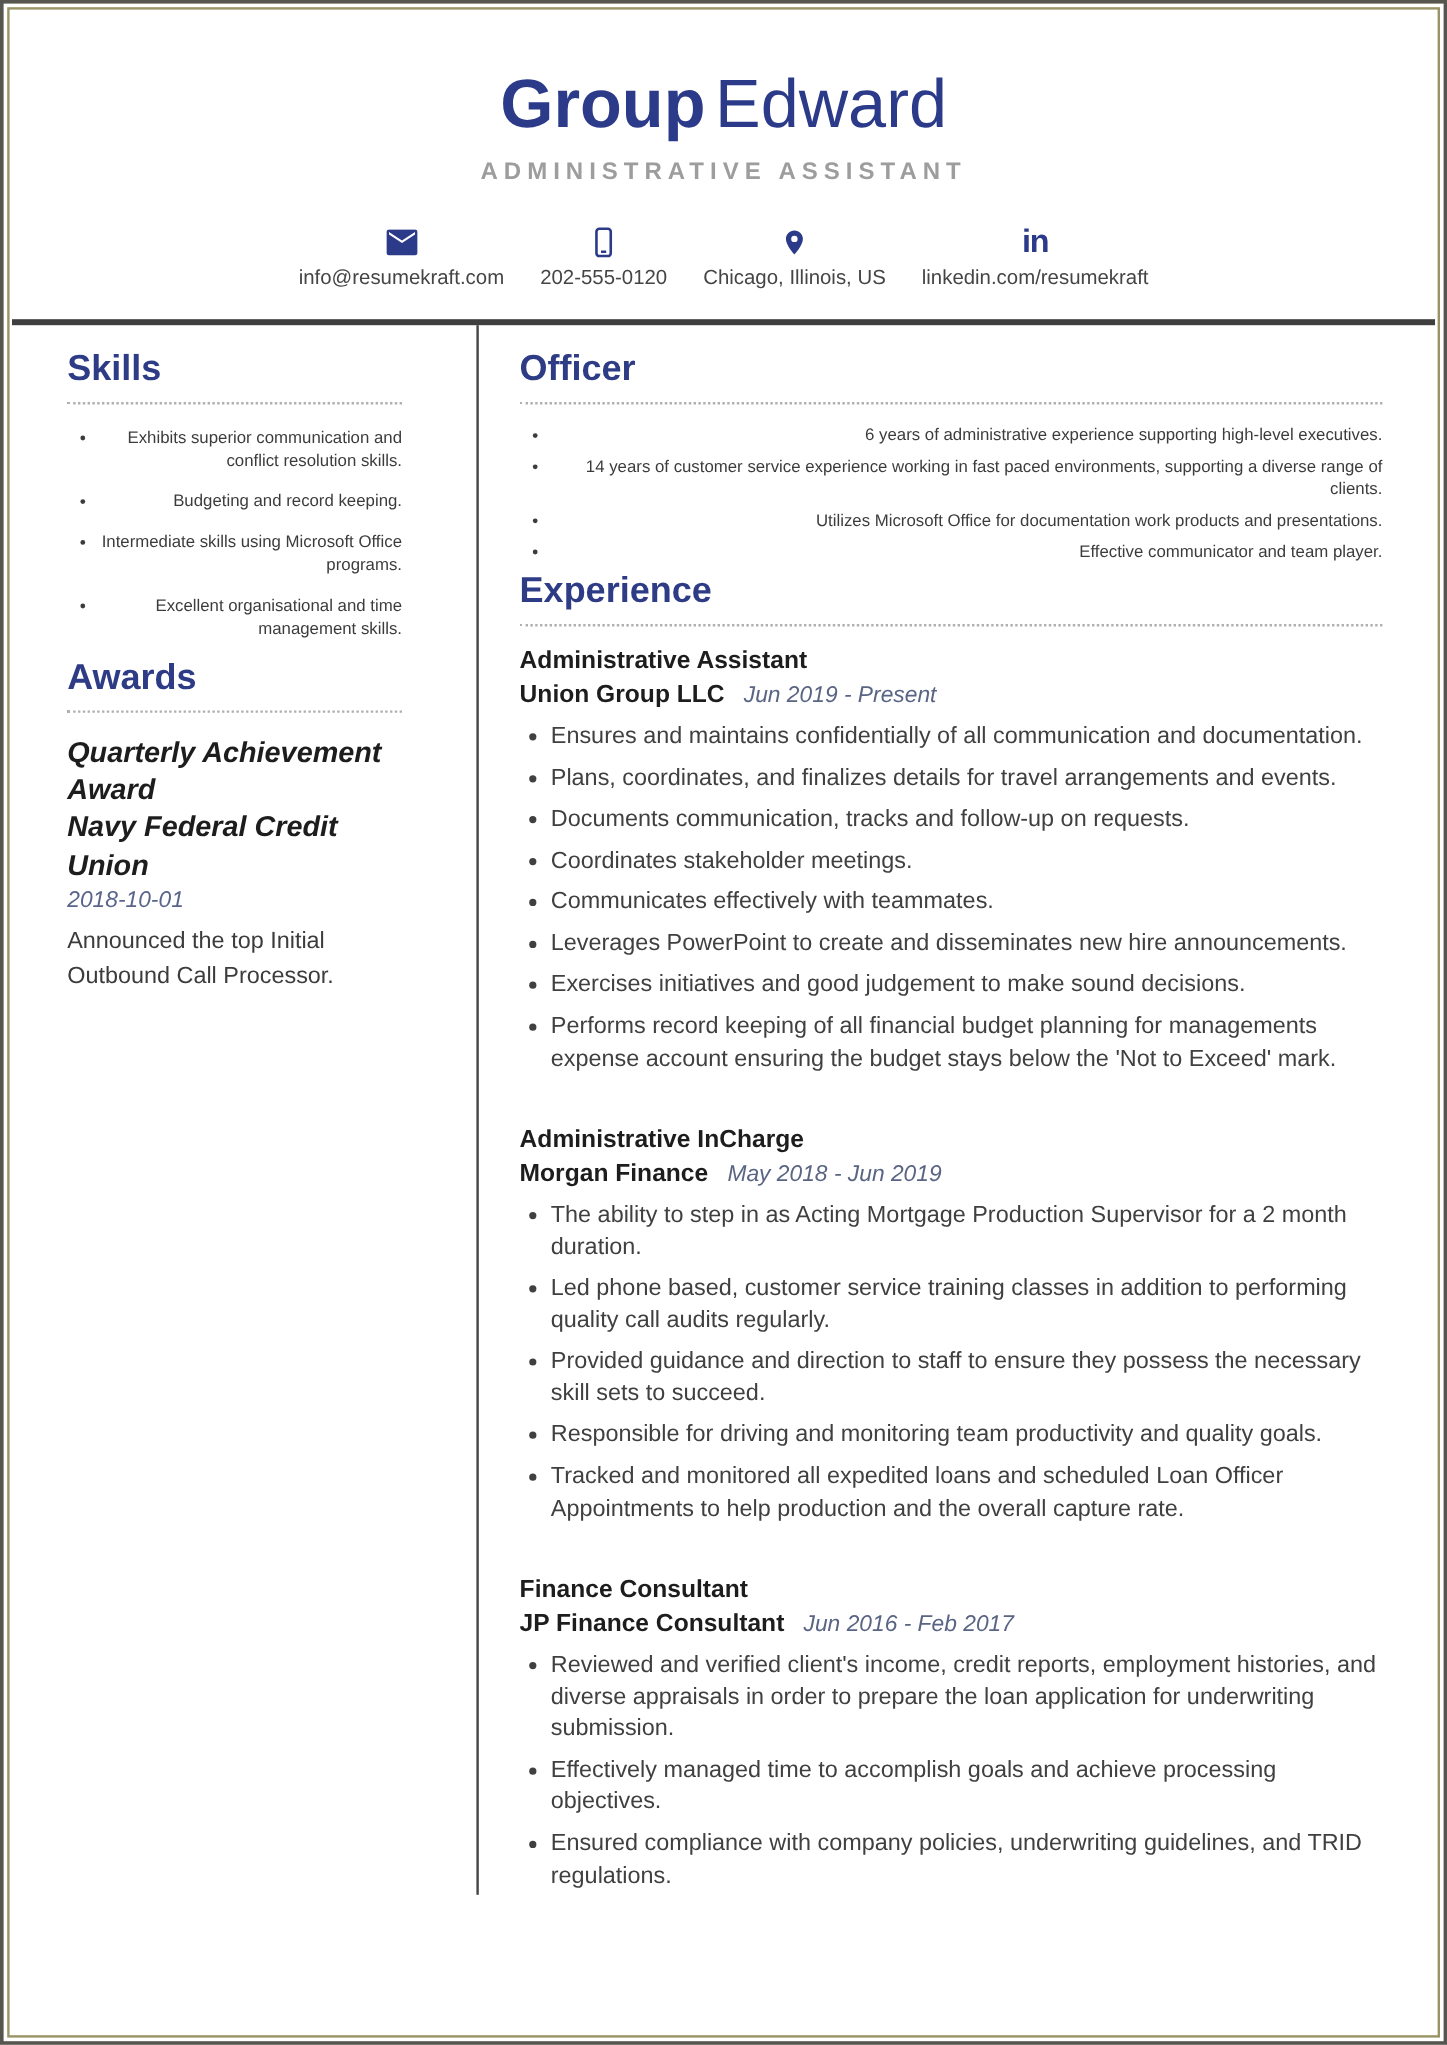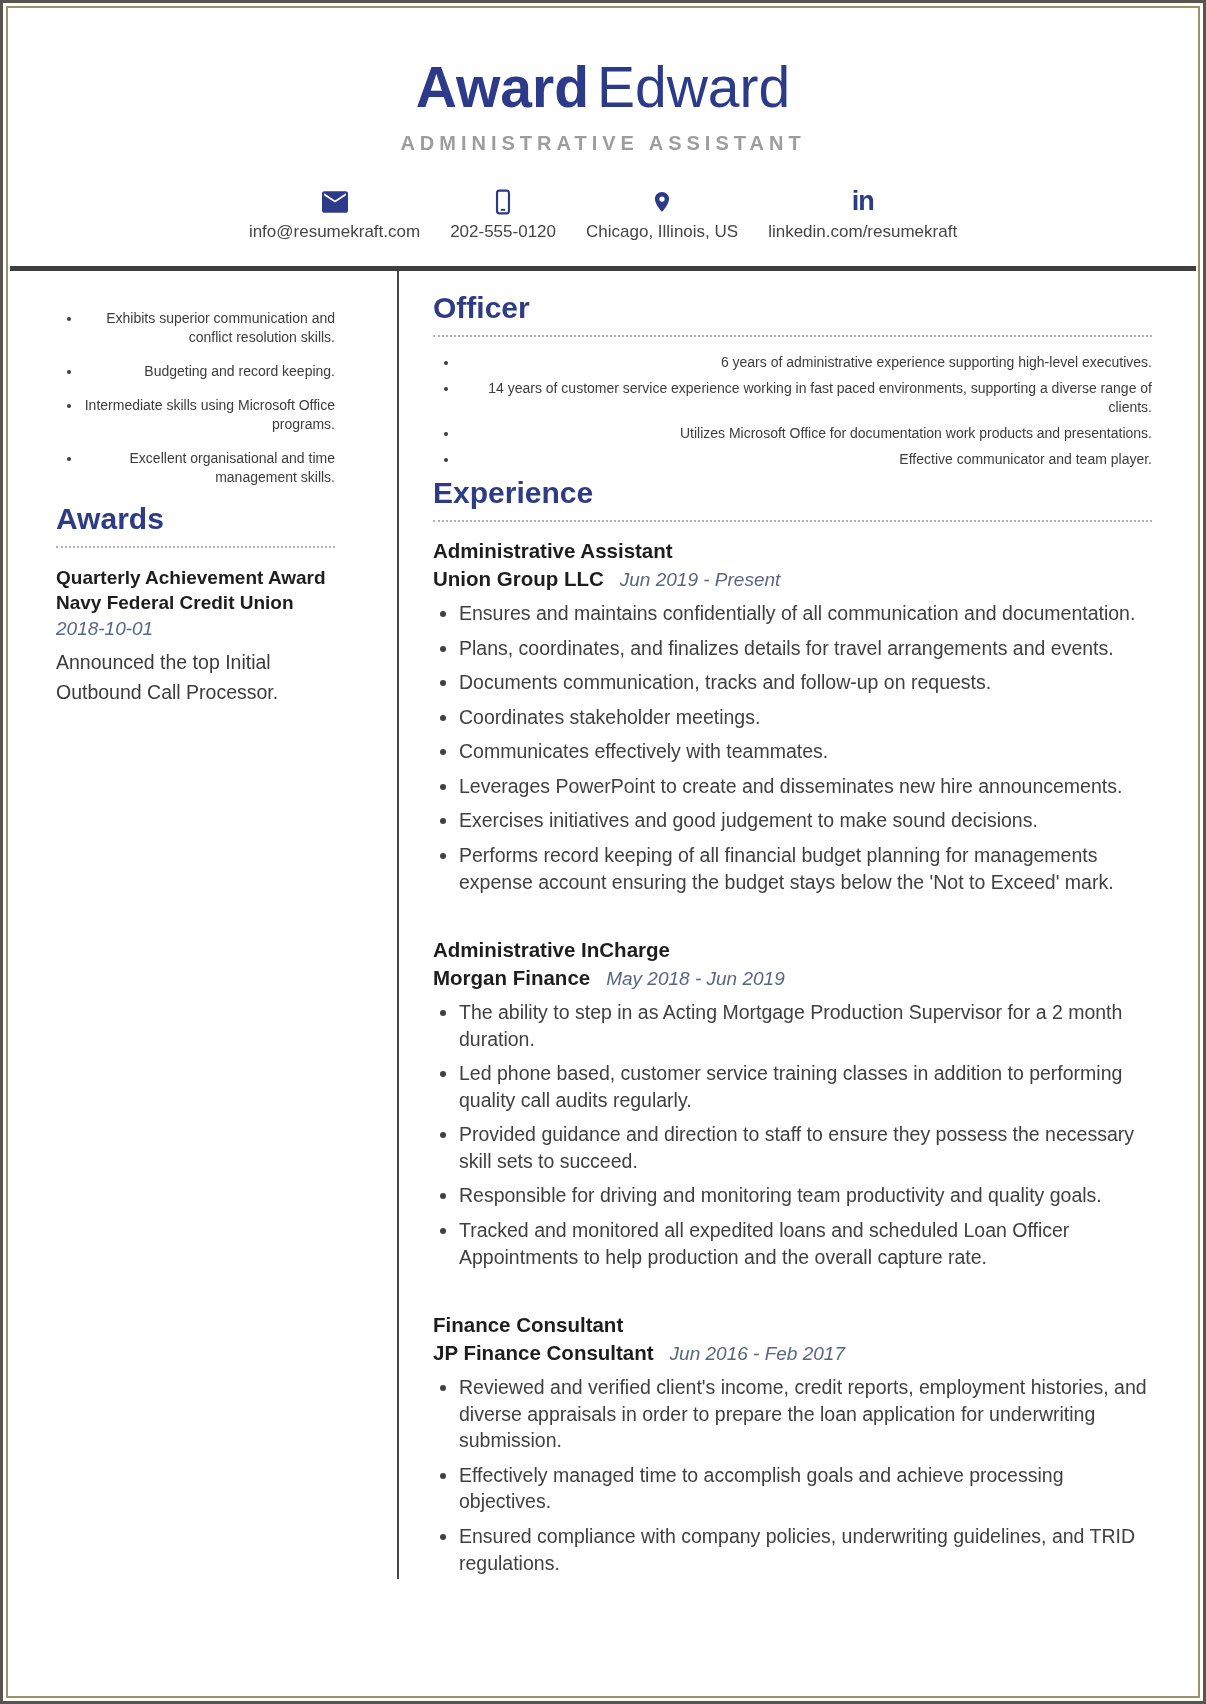--- a/index.html
+++ b/index.html
@@ -35,21 +35,21 @@
          border-bottom:2px dotted #b0b0b0;}
   .sec-gap{margin-top:46px;}
 
   ul.blist{margin:18px 0 0;padding-left:26px;color:#3c3c3c;font-size:14px;line-height:1.36;text-align:right;}
   ul.blist li{margin-bottom:15px;}
   ul.tight{margin-top:16px;}
   ul.tight li{margin-bottom:7px;}
 
   
   .award{margin-top:18px;}
-  .award .atitle,.award .aorg{font-size:19px;font-weight:700;color:#1d1d1d;line-height:1.3;}
+  .award .atitle,.award .aorg{font-size:24px;font-weight:700;color:#1d1d1d;line-height:1.3;font-style:italic;}
   .award .adate{font-size:19px;font-style:italic;color:#59658a;margin:3px 0 8px;}
   .award .adesc{font-size:19.5px;color:#3c3c3c;line-height:1.5;}
 
   
   .jobs .job{margin-top:16px;}
   .jobs .job + .job{margin-top:42px;}
   .jtitle{font-size:20.5px;font-weight:700;color:#1d1d1d;line-height:1.25;}
   .jline{font-size:20.5px;line-height:1.25;margin-top:2px;}
   .company{font-weight:700;color:#1d1d1d;}
   .dates{font-style:italic;color:#5a6584;font-size:19px;margin-left:16px;font-weight:400;}
@@ -58,21 +58,21 @@
 </style>
 </head>
 <body>
 
 <div class="frame-outer"></div>
 <div class="frame-inner"></div>
 
 <div class="content">
 
   <header class="header">
-    <h1 class="name"><span class="first">Award</span><span class="last">Edward</span></h1>
+    <h1 class="name"><span class="first">Group</span><span class="last">Edward</span></h1>
     <div class="role">ADMINISTRATIVE ASSISTANT</div>
 
     <div class="contacts">
       <div class="contact">
         <span class="cicon">
           <svg width="26" height="22" viewBox="0 0 24 20">
               <path fill="#2c3a8a" d="M22 0H2C.9 0 0 .9 0 2v16c0 1.1.9 2 2 2h20c1.1 0 2-.9 2-2V2c0-1.1-.9-2-2-2zm0 4l-10 6.5L2 4V2l10 6.5L22 2v2z"></path>
             </svg>
         </span>
         <span class="label">info@resumekraft.com</span>
@@ -103,20 +103,21 @@
     </div>
 
     <div class="rule"></div>
   </header>
 
   <div class="main">
     <div class="divider"></div>
 
     <aside class="col-left">
       <section>
+        <h2 class="sec">Skills</h2>
         <ul class="blist">
 
         <li>Exhibits superior communication and conflict resolution skills.</li>
             <li>Budgeting and record keeping.</li>
             <li>Intermediate skills using Microsoft Office programs.</li>
             <li>Excellent organisational and time management skills.</li>
           </ul>
       </section>
 
       <section>

